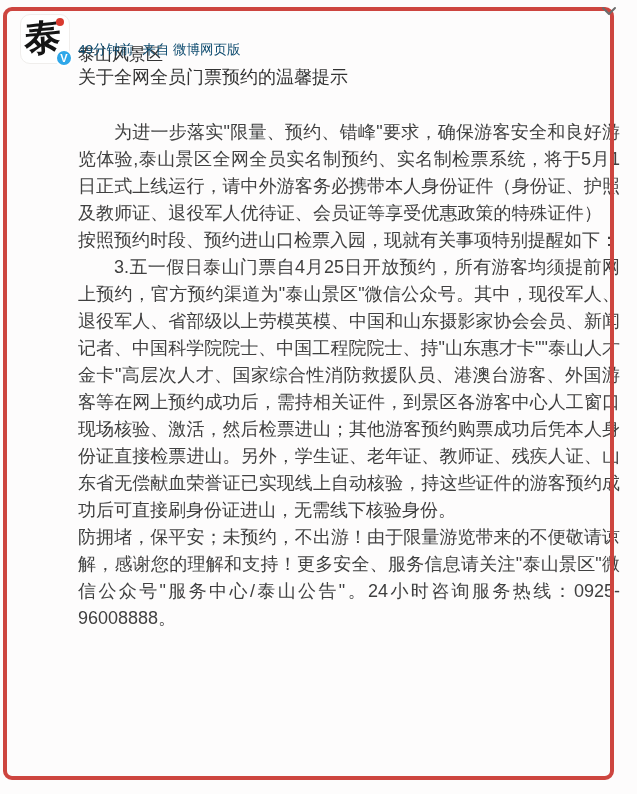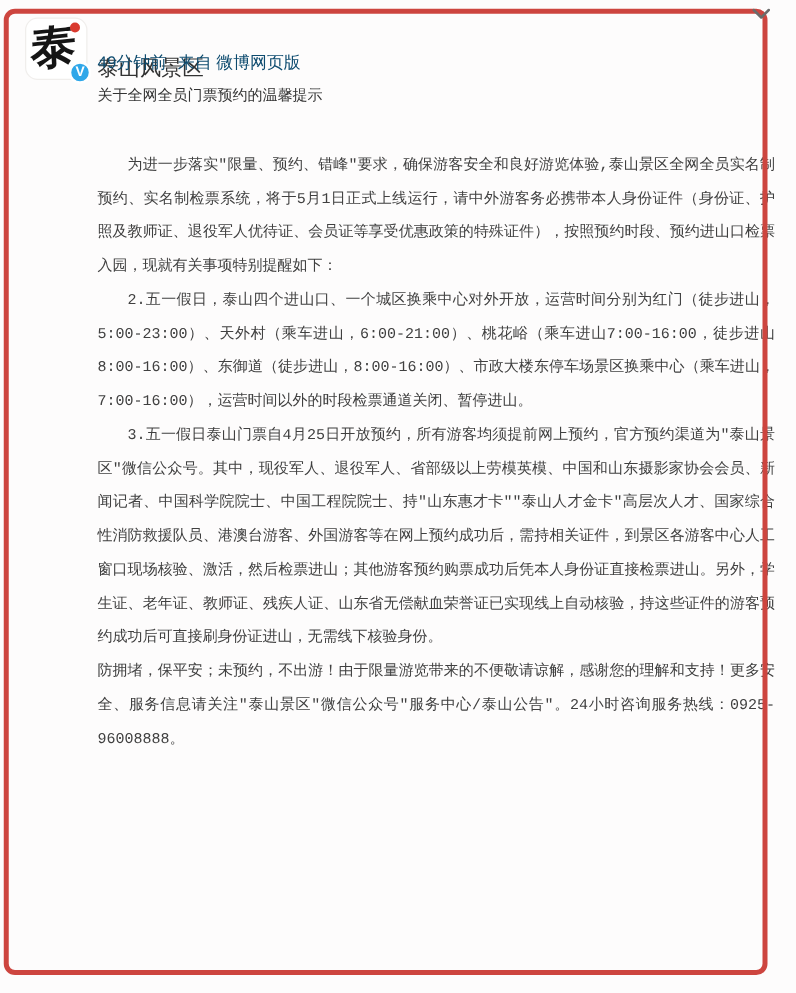--- a/index.html
+++ b/index.html
@@ -84,25 +84,24 @@
     left: 78px; top: 41px;
     font-size: 13.5px;
     color: #0c4a6e;
   }
   .post-meta .source { margin-left: 5px; cursor: pointer; }
   
   .content {
     position: absolute;
     left: 78px; top: 64px;
     width: 542px;
-    font-size: 12px;
+    font-size: 18px;
     line-height: 27px;
     text-align: justify;
     color: #404040;
-    font-family: Liberation Mono, monospace;
   }
   .post-title { margin: 0 0 28px; color: #333333; }
   .para { text-indent: 2em; }
   .closing { text-indent: 0; }
 </style>
 </head>
 <body>
 
 <div class="red-frame"></div>
 
@@ -121,17 +120,16 @@
 <div class="author">泰山风景区</div>
 
 <div class="post-meta">
   <span>49分钟前</span>
   <span class="source">来自 微博网页版</span>
 </div>
 
 <div class="content">
   <p class="post-title">关于全网全员门票预约的温馨提示</p>
   <p class="para">为进一步落实"限量、预约、错峰"要求，确保游客安全和良好游览体验,泰山景区全网全员实名制预约、实名制检票系统，将于5月1日正式上线运行，请中外游客务必携带本人身份证件（身份证、护照及教师证、退役军人优待证、会员证等享受优惠政策的特殊证件），按照预约时段、预约进山口检票入园，现就有关事项特别提醒如下：</p>
-  <p class="para">2.五一假日，泰山四个进山口、一个城区换乘中心对外开放，运营时间分别为红门（徒步进山，5:00-23:00）、天外村（乘车进山，6:00-21:00）、桃花峪（乘车进山7:00-16:00，徒步进山8:00-16:00）、东御道（徒步进山，8:00-16:00）、市政大楼东停车场景区换乘中心（乘车进山，7:00-16:00），运营时间以外的时段检票通道关闭、暂停进山。</p>
   <p class="para">3.五一假日泰山门票自4月25日开放预约，所有游客均须提前网上预约，官方预约渠道为"泰山景区"微信公众号。其中，现役军人、退役军人、省部级以上劳模英模、中国和山东摄影家协会会员、新闻记者、中国科学院院士、中国工程院院士、持"山东惠才卡""泰山人才金卡"高层次人才、国家综合性消防救援队员、港澳台游客、外国游客等在网上预约成功后，需持相关证件，到景区各游客中心人工窗口现场核验、激活，然后检票进山；其他游客预约购票成功后凭本人身份证直接检票进山。另外，学生证、老年证、教师证、残疾人证、山东省无偿献血荣誉证已实现线上自动核验，持这些证件的游客预约成功后可直接刷身份证进山，无需线下核验身份。</p>
   <p class="closing">防拥堵，保平安；未预约，不出游！由于限量游览带来的不便敬请谅解，感谢您的理解和支持！更多安全、服务信息请关注"泰山景区"微信公众号"服务中心/泰山公告"。24小时咨询服务热线：0925-96008888。</p>
 
 </div>
 
 </body></html>

